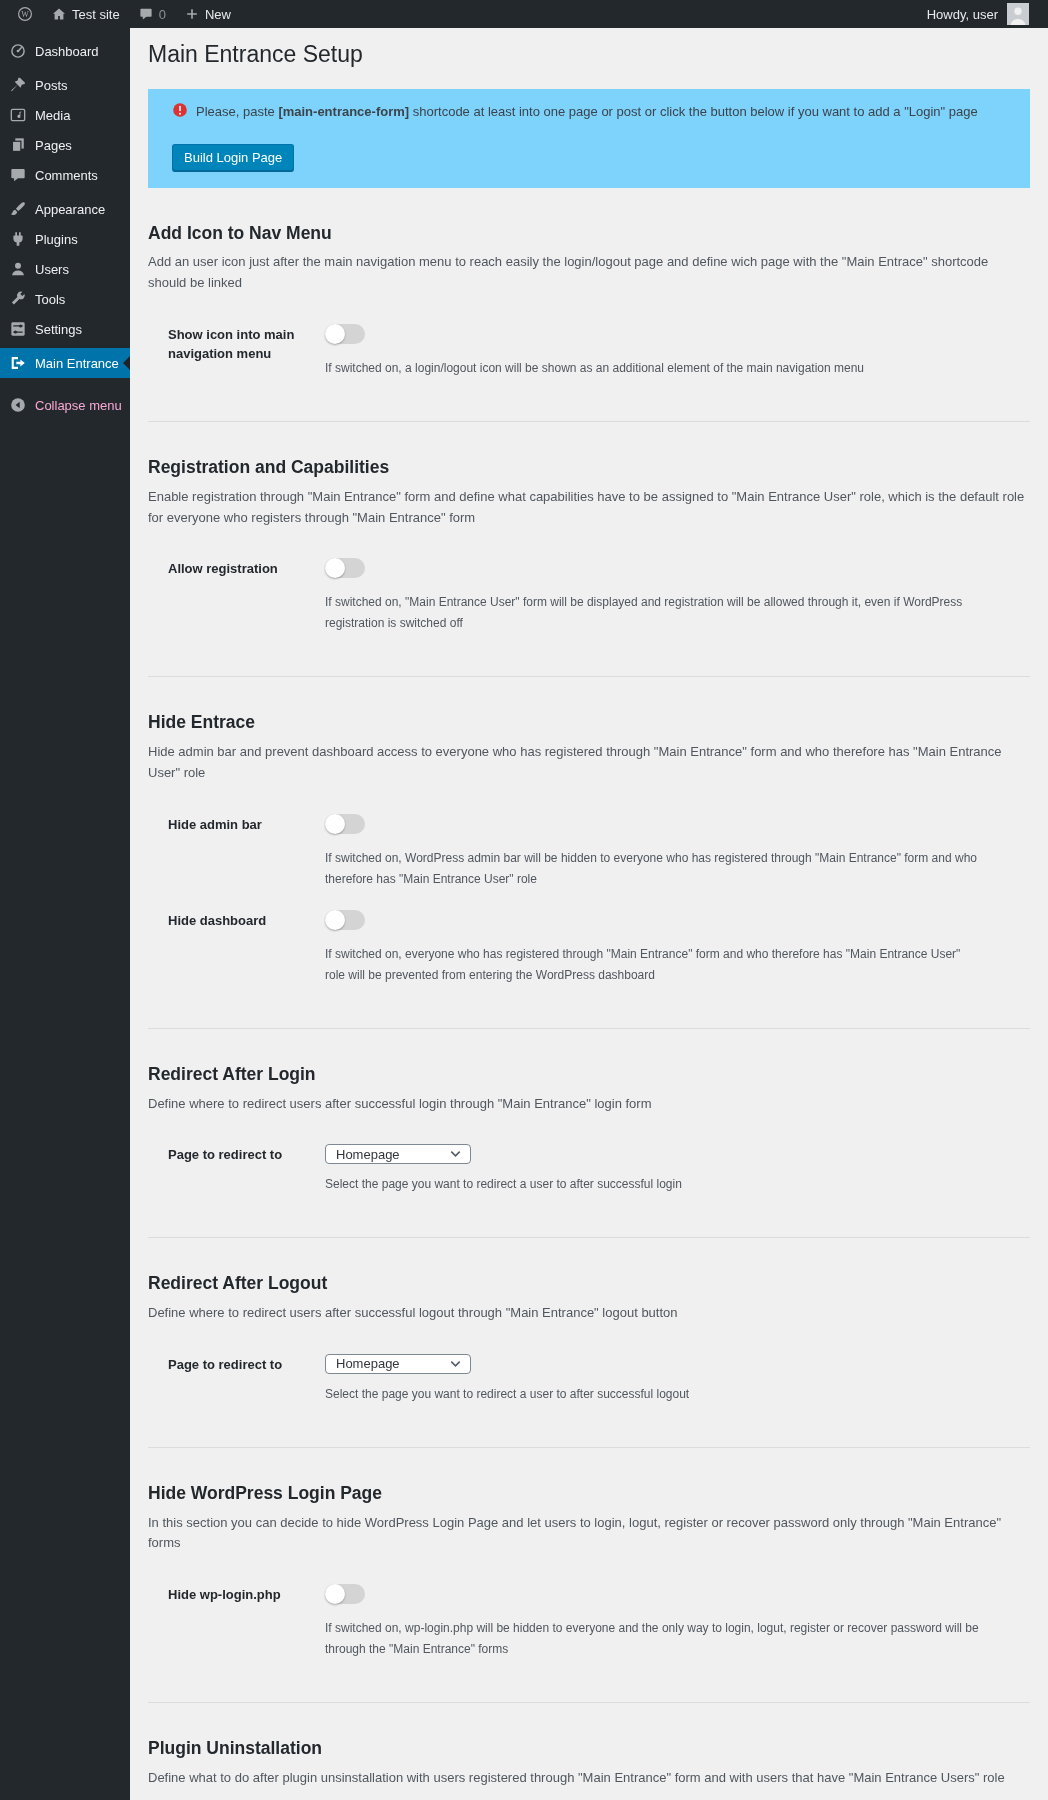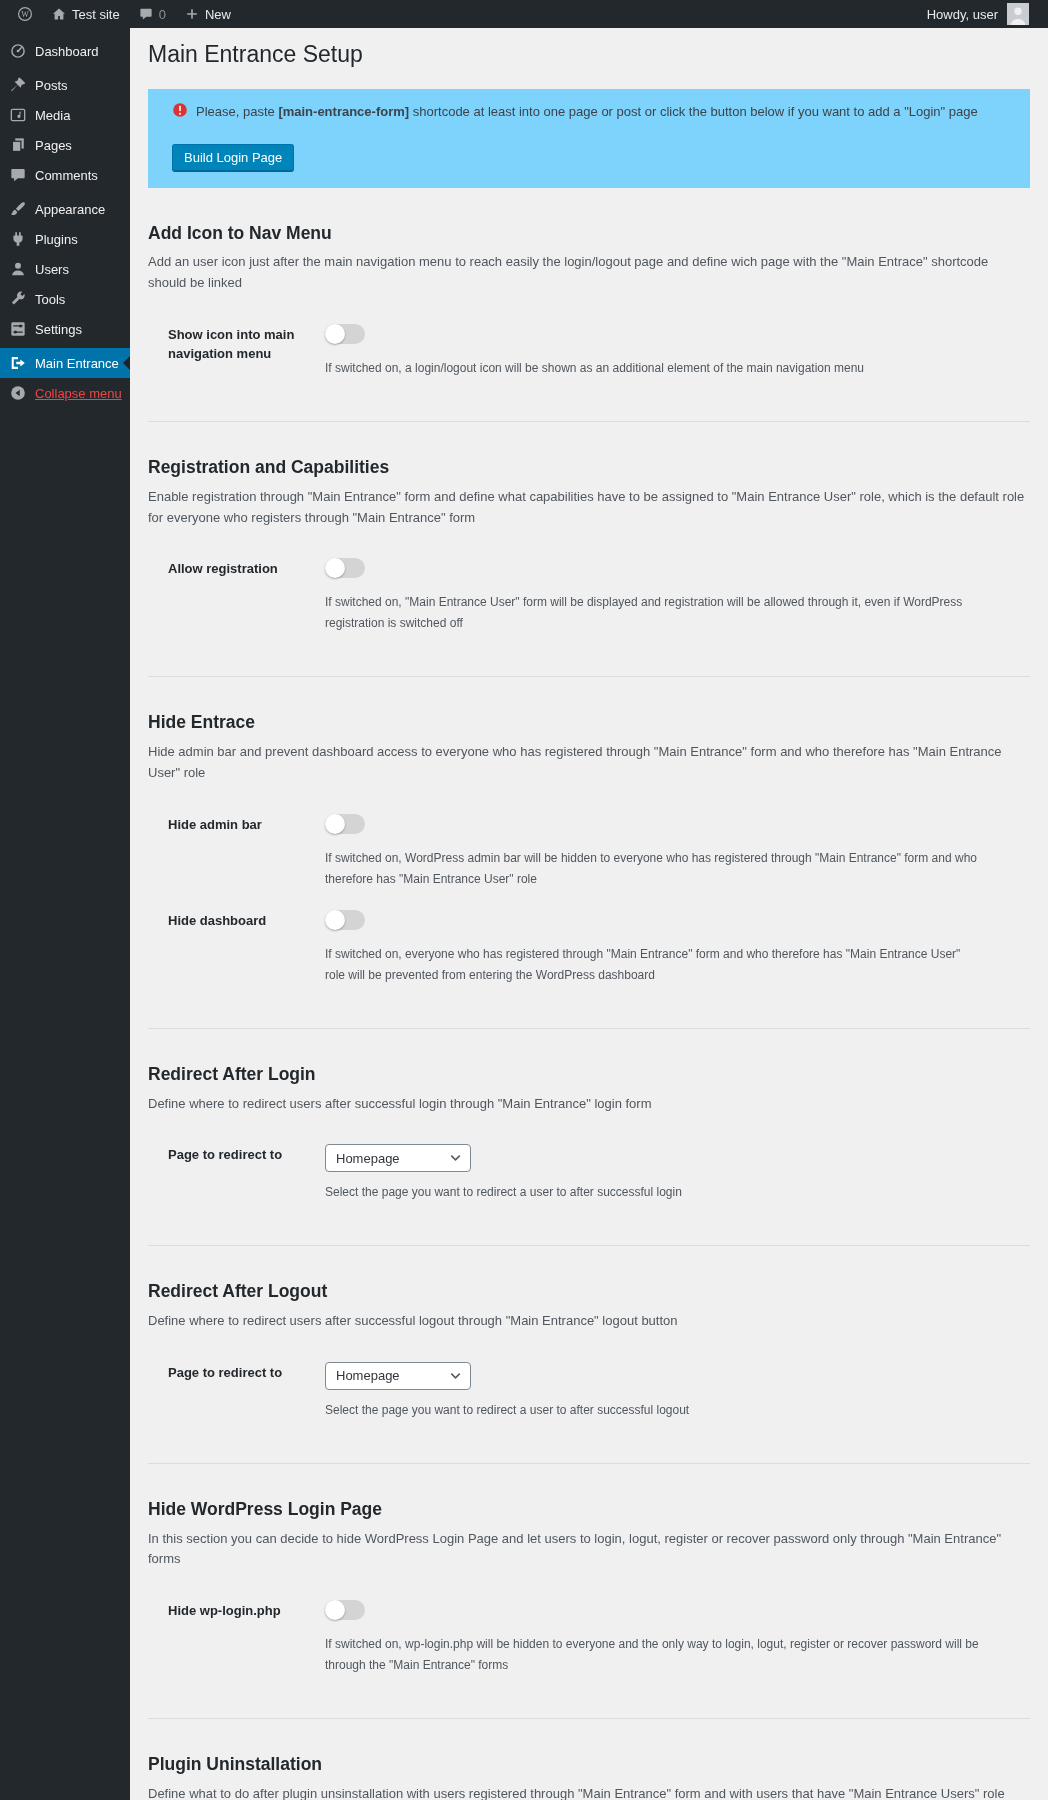--- a/index.html
+++ b/index.html
@@ -25,21 +25,21 @@
   
   .menu-item { position:relative; display:flex; align-items:center; gap:8px; padding:6px 8px 6px 9px;
                font-size:13px; color:#f0f0f1; cursor:pointer; min-height:28px; }
   .menu-item.spaced { margin-top:4px; }
   .mi-icon { width:18px; height:18px; flex:none; color:#a7aaad; }
   .mi-icon svg { width:18px; height:18px; display:block; }
   .menu-item.active { background:#0073aa; color:#fff; }
   .menu-item.active .mi-icon { color:#fff; }
   .mi-arrow { position:absolute; right:0; top:50%; transform:translateY(-50%); width:0; height:0;
               border:7px solid transparent; border-right:7px solid #1d2327; border-left-width:0; }
-  .menu-item.collapse { margin-top:0; color:#ef4444;text-decoration:underline; }
+  .menu-item.collapse { margin-top:12px; color:#f9a8d4; }
 
   
   .page-title { font-size:23px; font-weight:400; color:#23282d; padding:12px 0 4px; line-height:1.3; }
 
   
   .notice-box { background:#7dd3fc; margin-top:15px; padding:14px 24px 16px; }
   .notice-msg { display:flex; align-items:flex-start; gap:8px; font-size:13px; color:#3c434a; line-height:1.45; }
   .notice-msg svg { width:16px; height:16px; flex:none; margin-top:-1px; }
   .btn-primary { display:inline-block; background:#0085ba; border:1px solid #0073aa; border-bottom-color:#006799;
                  color:#fff; font-size:13px; font-family:inherit; border-radius:3px; height:28px; line-height:26px;
@@ -52,21 +52,21 @@
   .rows { margin-top:30px; padding-left:20px; }
   .setting-row { display:flex; align-items:flex-start; margin-bottom:20px; }
   .setting-label { width:157px; flex:none; font-size:13px; font-weight:700; color:#23282d; line-height:1.45; padding-top:2px; }
   .setting-control { flex:1; max-width:658px; }
   .help { font-size:12px; color:#50575e; line-height:1.75; margin-top:10px; }
 
   .toggle { display:inline-block; width:40px; height:20px; border-radius:11px; background:#d4d4d4; position:relative; cursor:pointer; }
   .toggle .knob { position:absolute; left:0; top:0; width:20px; height:20px; border-radius:50%; background:#fff;
                   box-shadow:0 1px 2px rgba(0,0,0,.3); }
 
-  .select { display:inline-flex; align-items:center; justify-content:space-between; width:146px; height:28px;
+  .select { display:inline-flex; align-items:center; justify-content:space-between; width:146px; height:20px;
             background:#fff; border:1px solid #7e8993; border-radius:4px; padding:0 9px 0 10px; font-size:13px;
             color:#32373c; cursor:pointer; }
   .select .chevron { display:flex; }
   .select .chevron svg { width:11px; height:8px; }
 
   .divider { border:0; border-top:1px solid #dcdcde; margin:42px 0 0; }
   .settings-section:last-child .divider { margin-top:225px; }
 </style>
 </head>
 <body>

